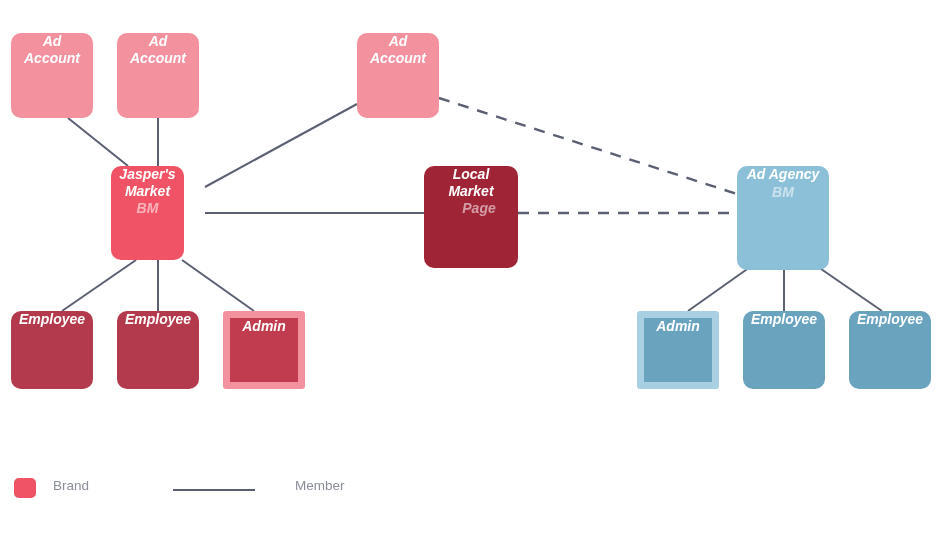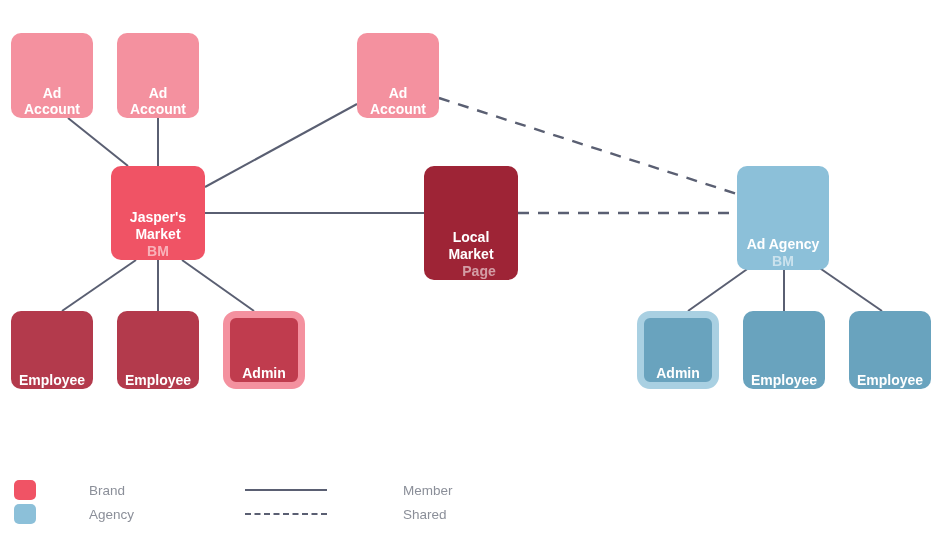--- a/index.html
+++ b/index.html
@@ -25,59 +25,58 @@
     width: 949px;
     height: 559px;
     pointer-events: none;
   }
   .node {
     position: absolute;
     box-sizing: border-box;
     display: flex;
     flex-direction: column;
     align-items: center;
-    justify-content: flex-end;
+    justify-content: flex-start;
     text-align: center;
     color: #ffffff;
     font-weight: bold;
     line-height: 1.18;
     border-radius: 10px;
     z-index: 3;
+    font-style: italic;
   }
   .node .title {
     display: block;
     white-space: pre-line;
   }
   .node .sub {
     display: block;
     font-weight: bold;
     opacity: 0.55;
     margin-top: 1px;
   }
   
   .node.ring {
     border-style: solid;
     border-width: 7px;
-    border-radius: 13px;
+    border-radius: 3px;
   }
 
   
   #legend {
     position: absolute;
     left: 14px;
     top: 478px;
     z-index: 4;
     font-size: 13.5px;
     color: #8b8f99;
   }
   .legend-row {
     display: flex;
-    align-items: center;
     height: 24px;
-    gap: 36px;
   }
   .legend-swatch {
     width: 22px;
     height: 20px;
     border-radius: 5px;
     flex: 0 0 auto;
   }
   .legend-label {
     margin-left: 17px;
     width: 120px;
@@ -127,26 +126,26 @@
 Account</span>
       </div>
       <div class="node" style="left: 117px; top: 33px; width: 82px; height: 85px; background: rgb(244, 145, 159); font-size: 14px;">
         <span class="title">Ad
 Account</span>
       </div>
       <div class="node" style="left: 357px; top: 33px; width: 82px; height: 85px; background: rgb(244, 145, 159); font-size: 14px;">
         <span class="title">Ad
 Account</span>
       </div>
-      <div class="node" style="left: 111px; top: 166px; width: 94px; height: 94px; background: rgb(240, 83, 101); font-size: 14px;">
+      <div class="node" style="left: 111px; top: 166px; width: 73px; height: 94px; background: rgb(240, 83, 101); font-size: 14px;">
         <span class="title">Jasper's
 Market</span>
         <span class="sub" style="font-size: 14px;">BM</span>
       </div>
-      <div class="node" style="left: 424px; top: 166px; width: 94px; height: 114px; background: rgb(158, 36, 54); font-size: 14px;">
+      <div class="node" style="left: 424px; top: 166px; width: 94px; height: 102px; background: rgb(158, 36, 54); font-size: 14px;">
         <span class="title">Local
 Market</span>
         <span class="sub" style="font-size: 14px; margin-left: 16px;">Page</span>
       </div>
       <div class="node" style="left: 737px; top: 166px; width: 92px; height: 104px; background: rgb(140, 192, 217); font-size: 14px;">
         <span class="title">Ad Agency</span>
         <span class="sub" style="font-size: 14px;">BM</span>
       </div>
       <div class="node" style="left: 11px; top: 311px; width: 82px; height: 78px; background: rgb(179, 58, 76); font-size: 14px;">
         <span class="title">Employee</span>
@@ -170,23 +169,15 @@
 
   <div id="legend">
       <div class="legend-row">
         <span class="legend-swatch" style="background: rgb(240, 83, 101);"></span>
         <span class="legend-label">Brand</span>
         <span class="legend-line-wrap">
           <span class="legend-line"></span>
         </span>
         <span class="legend-line-label">Member</span>
       </div>
-      <div class="legend-row">
-        <span class="legend-swatch" style="background: rgb(140, 192, 217);"></span>
-        <span class="legend-label">Agency</span>
-        <span class="legend-line-wrap">
-          <span class="legend-line dashed"></span>
-        </span>
-        <span class="legend-line-label">Shared</span>
-      </div>
     </div>
 
 </div>
 
 </body></html>

